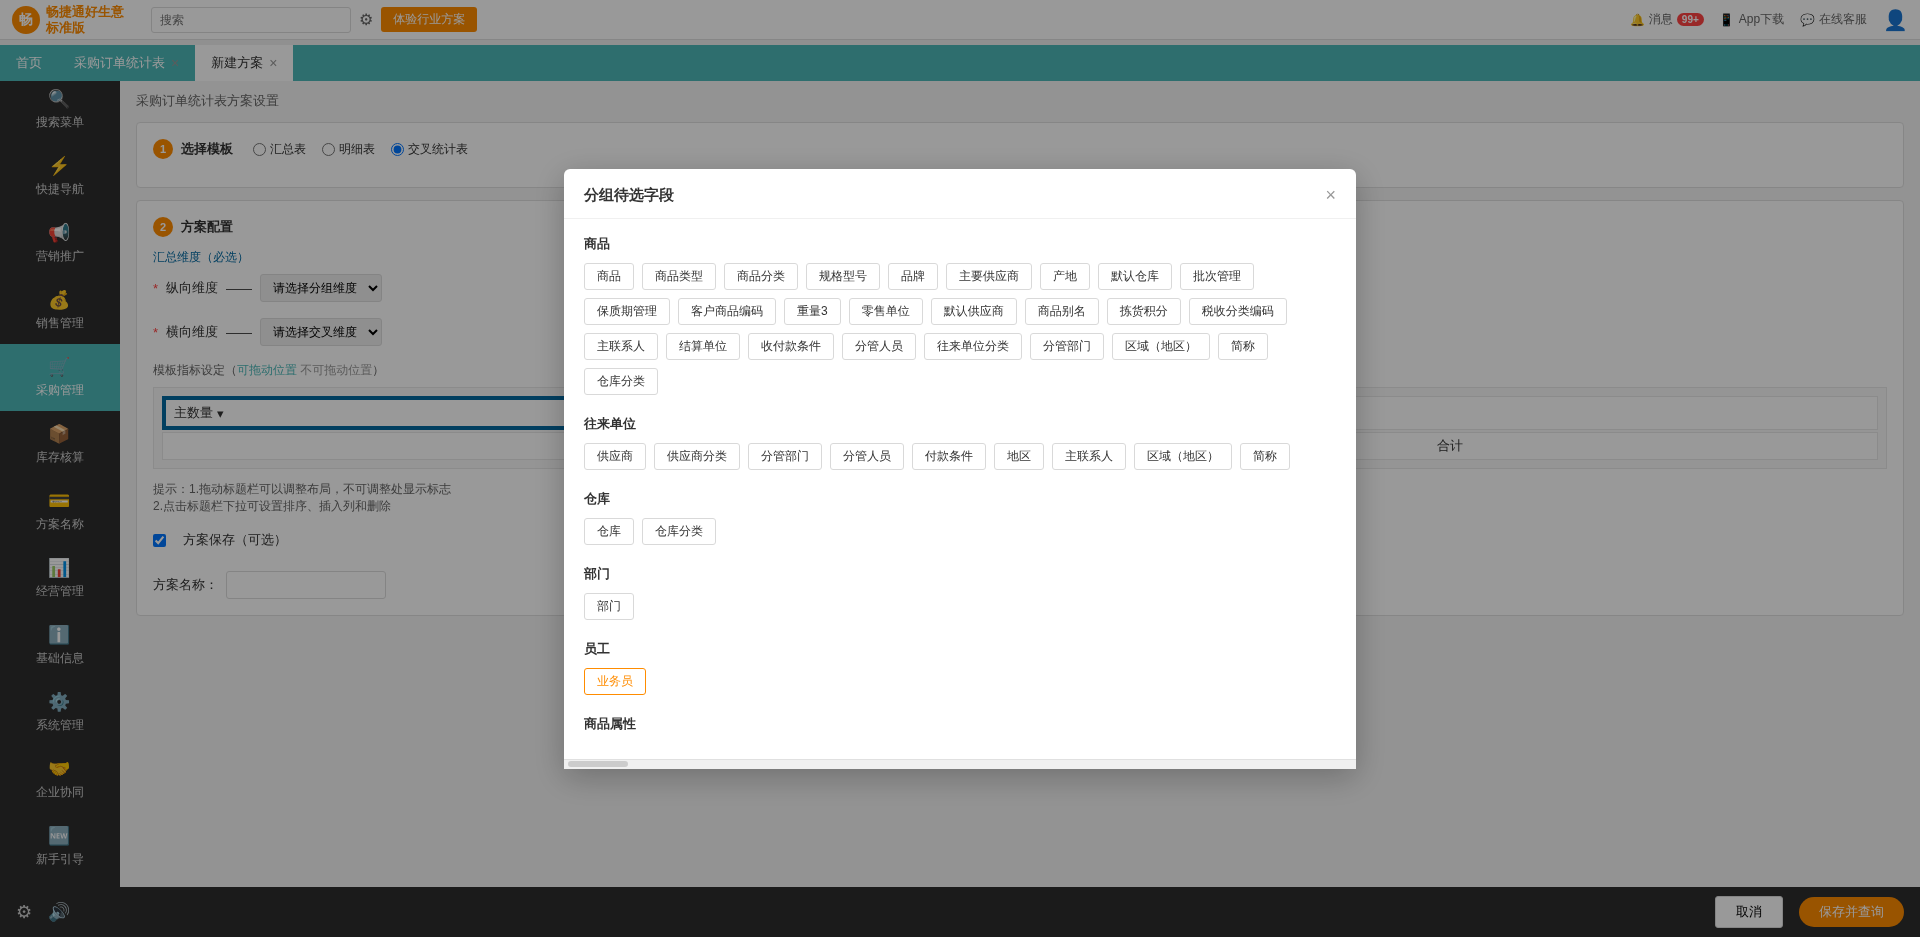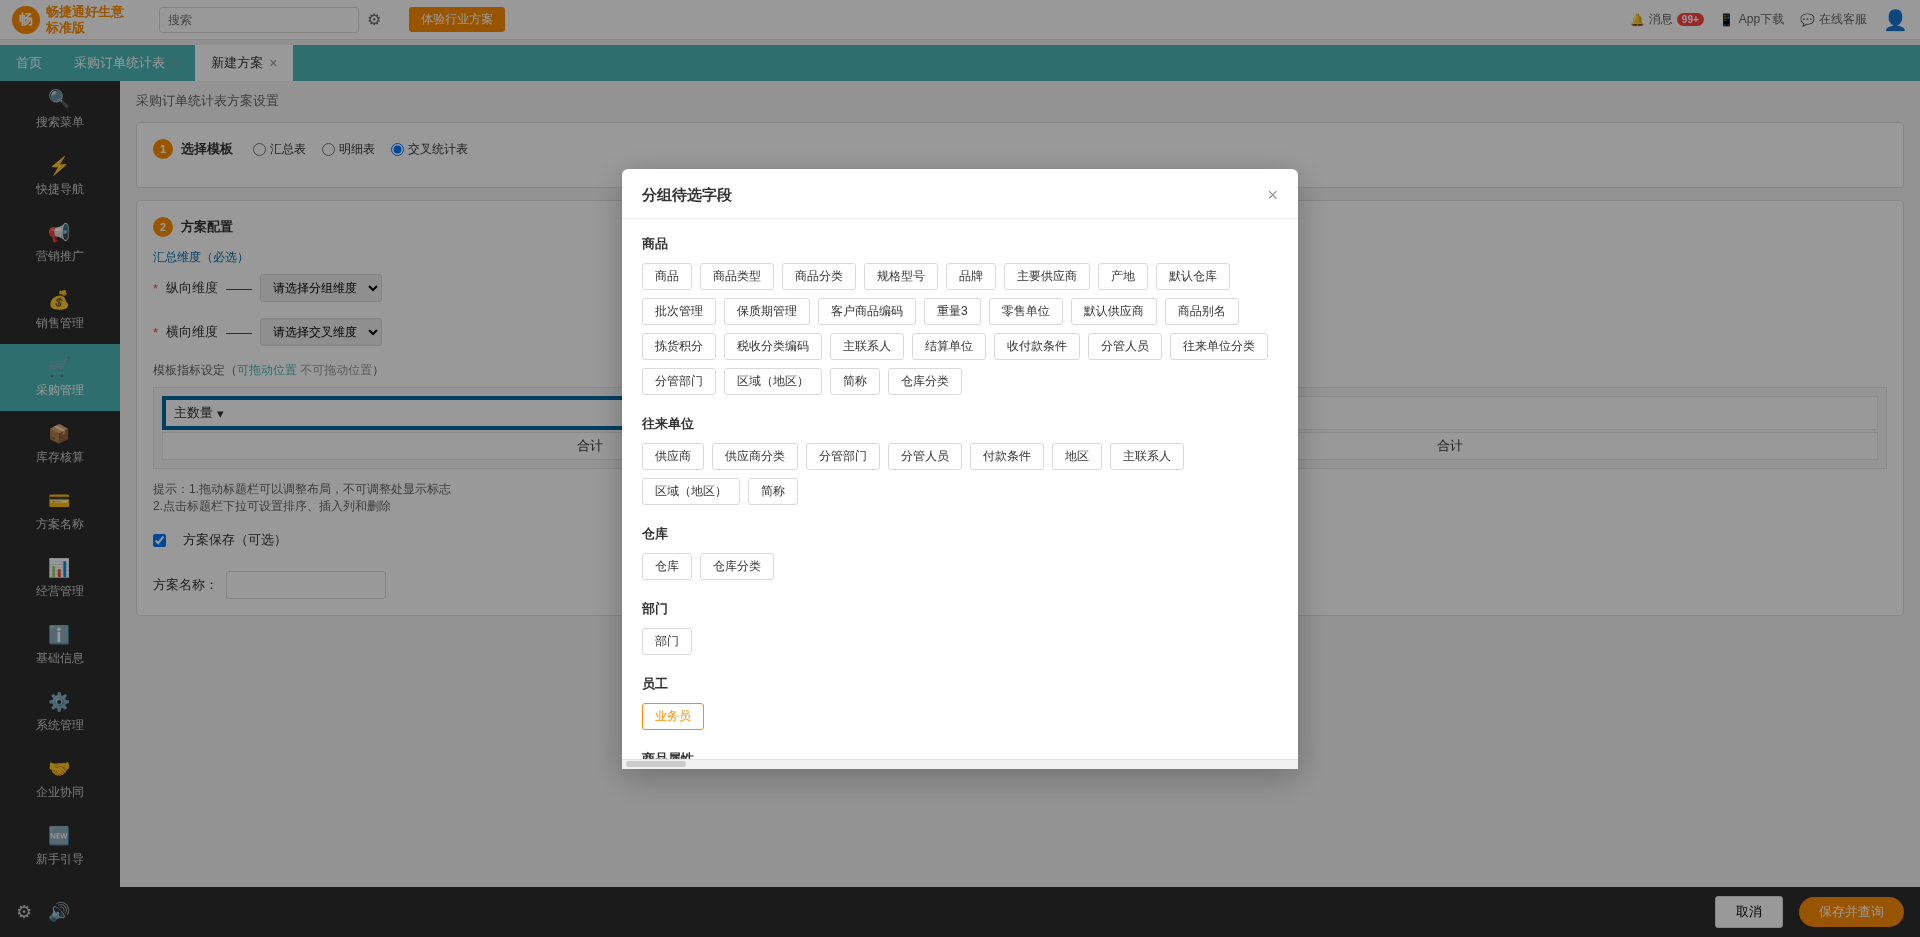--- a/index.html
+++ b/index.html
@@ -26,35 +26,35 @@
     .logo-icon {
       width: 28px; height: 28px;
       background: #ff8c00;
       border-radius: 50%;
       display: flex; align-items: center; justify-content: center;
       color: #fff; font-size: 14px; font-weight: bold;
     }
     .logo-text { color: #ff8c00; font-size: 13px; font-weight: bold; line-height: 1.2; }
     .top-search {
       flex: 0 0 200px;
-      margin-left: 27px;
+      margin-left: 19px;
     }
     .top-search input {
       width: 100%; height: 26px;
       border: 1px solid #ddd; border-radius: 3px;
       padding: 0 8px; font-size: 12px; outline: none;
     }
     .top-actions {
       display: flex; align-items: center; gap: 8px;
       margin-left: 8px;
     }
     .btn-experience {
       background: #ff8c00; color: #fff;
       border: none; border-radius: 3px;
-      padding: 4px 12px; font-size: 12px; cursor: pointer; margin-left: 20px;
+      padding: 4px 12px; font-size: 12px; cursor: pointer;
     }
     .top-right {
       margin-left: auto;
       display: flex; align-items: center; gap: 16px;
     }
     .top-right-item {
       display: flex; align-items: center; gap: 4px;
       font-size: 12px; color: #666; cursor: pointer;
     }
     .badge {
@@ -177,21 +177,21 @@
       top: 0; left: 0; right: 0; bottom: 0;
       background: rgba(0,0,0,0.4);
       z-index: 200;
       display: flex;
       align-items: center;
       justify-content: center;
     }
     .modal {
       background: #fff;
       border-radius: 6px;
-      width: 676px;
+      width: 792px;
       max-height: 600px;
       display: flex;
       flex-direction: column;
       box-shadow: 0 8px 32px rgba(0,0,0,0.25);
       position: relative;
     }
     .modal-header {
       display: flex; align-items: center;
       padding: 16px 20px 12px;
       border-bottom: 1px solid #f0f0f0;

